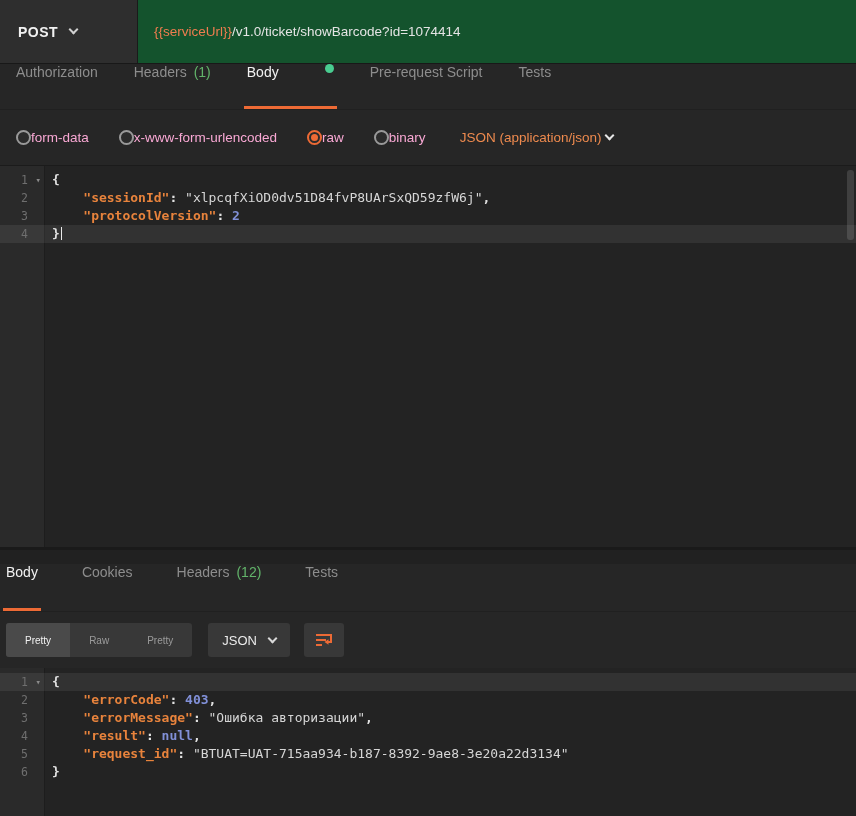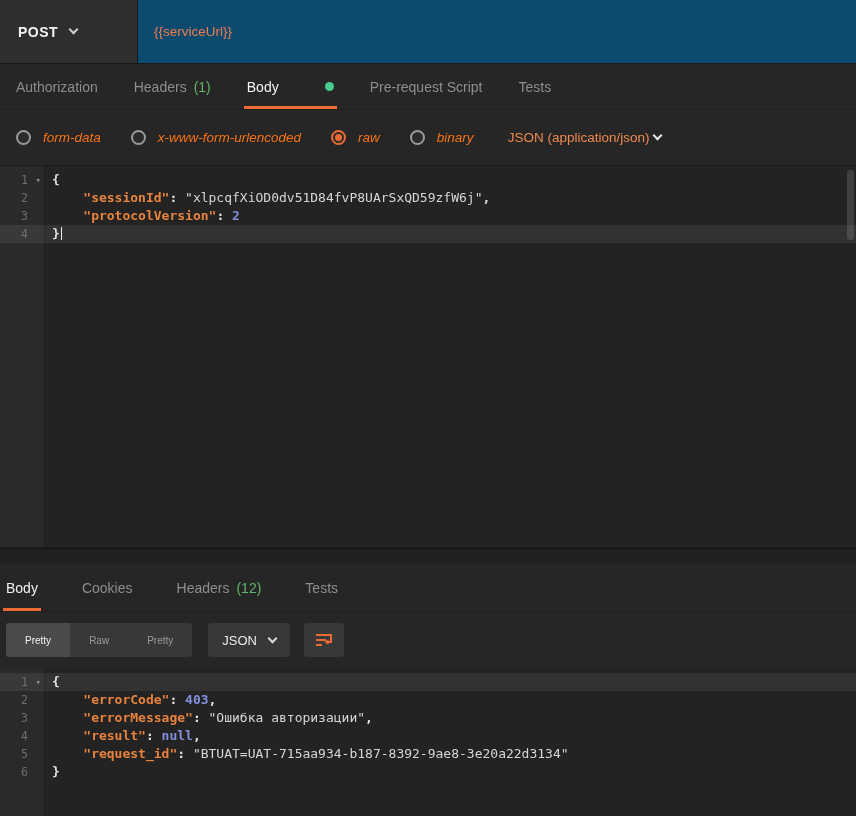--- a/index.html
+++ b/index.html
@@ -5,38 +5,38 @@
   * { margin:0; padding:0; box-sizing:border-box; }
   html,body { background:#262626; }
   body { width:856px; height:816px; overflow:hidden; font-family:"Liberation Sans", sans-serif; }
   .app { width:856px; height:816px; display:flex; flex-direction:column; background:#262626; }
 
   
   .url-bar { height:64px; flex:none; display:flex; align-items:stretch; background:#1f1f1f; border-bottom:1px solid #181818; }
   .method-select { width:138px; background:#2e2e2e; display:flex; align-items:center; padding-left:18px; gap:12px; cursor:pointer; border-right:1px solid #1a1a1a; }
   .method-label { color:#f2f2f2; font-size:14px; font-weight:bold; letter-spacing:.5px; }
   .chev { width:7px; height:7px; border-right:2px solid #d0d0d0; border-bottom:2px solid #d0d0d0; transform:rotate(45deg); margin-top:-4px; flex:none; }
-  .url-field { flex:1; background:#0c4a6e; display:flex; align-items:center; padding-left:16px; font-size:13.5px; white-space:nowrap; cursor:text; }
+  .url-field { flex:1; background:#14532d; display:flex; align-items:center; padding-left:16px; font-size:13.5px; white-space:nowrap; cursor:text; }
   .url-var { color:#ef7d4f; }
   .url-path { color:#e4e4e4; }
 
   
   .tabs-row { flex:none; display:flex; align-items:stretch; background:#262626; }
   .req-tabs { height:46px; padding-left:16px; gap:36px; border-bottom:1px solid #202020; }
   .resp-tabs { height:48px; padding-left:6px; gap:44px; border-bottom:1px solid #202020; }
-  .tab { position:relative; display:flex; align-items:center; gap:7px; color:#8d8d8d; font-size:14px; cursor:pointer; }
+  .tab { position:relative; display:flex; gap:7px; color:#8d8d8d; font-size:14px; cursor:pointer; }
   .tab.active { color:#f2f2f2;gap:46px; }
   .tab.active::after { content:""; position:absolute; left:-3px; right:-3px; bottom:0; height:3px; background:#ed6a35; }
   .tab-count { color:#62b46a; }
   .tab-count:empty { display:none; }
   .body-dot { width:9px; height:9px; border-radius:50%; background:#49cc90; flex:none; }
 
   
   .body-type-bar { height:56px; flex:none; display:flex; align-items:center; padding-left:16px; gap:30px; background:#262626; border-bottom:1px solid #1b1b1b; }
-  .radio-opt { display:flex; align-items:center; gap:12px; color:#f97316; font-size:13.5px; cursor:pointer;font-style:italic; }
+  .radio-opt { display:flex; align-items:center; gap:0; color:#f9a8d4; font-size:13.5px; cursor:pointer; }
   .radio { width:15px; height:15px; border-radius:50%; border:2px solid #999; background:#2b2b2b; position:relative; flex:none; }
   .radio-opt.selected .radio { border-color:#ed6a35; }
   .radio-opt.selected .radio::after { content:""; position:absolute; inset:2px; border-radius:50%; background:#ed6a35; }
   .content-type { display:flex; align-items:center; gap:5px; color:#ee8a4e; font-size:13.5px; margin-left:4px; cursor:pointer; }
   .content-type .chev { border-color:#e6e6e6; }
 
   
   .editor { position:relative; background:#232323; overflow:hidden; font-family:"DejaVu Sans Mono", monospace; padding-top:5px; }
   .editor::before { content:""; position:absolute; left:0; top:0; bottom:0; width:44px; background:#2a2a2a; border-right:1px solid #1d1d1d; }
   .req-editor { flex:1; border-bottom:1px solid #1a1a1a; }
@@ -70,20 +70,21 @@
 
 <div class="app">
 
   <div class="url-bar">
     <div class="method-select">
       <span class="method-label">POST</span>
       <span class="chev"></span>
     </div>
     <div class="url-field">
       <span class="url-var">{{serviceUrl}}</span>
+        <span class="url-path">/v1.0/ticket/showBarcode?id=1074414</span>
     </div>
   </div>
 
   <div class="tabs-row req-tabs">
     <div class="tab">
       <span>Authorization</span>
     </div>
     <div class="tab">
       <span>Headers</span>
       <span class="tab-count">(1)</span>

